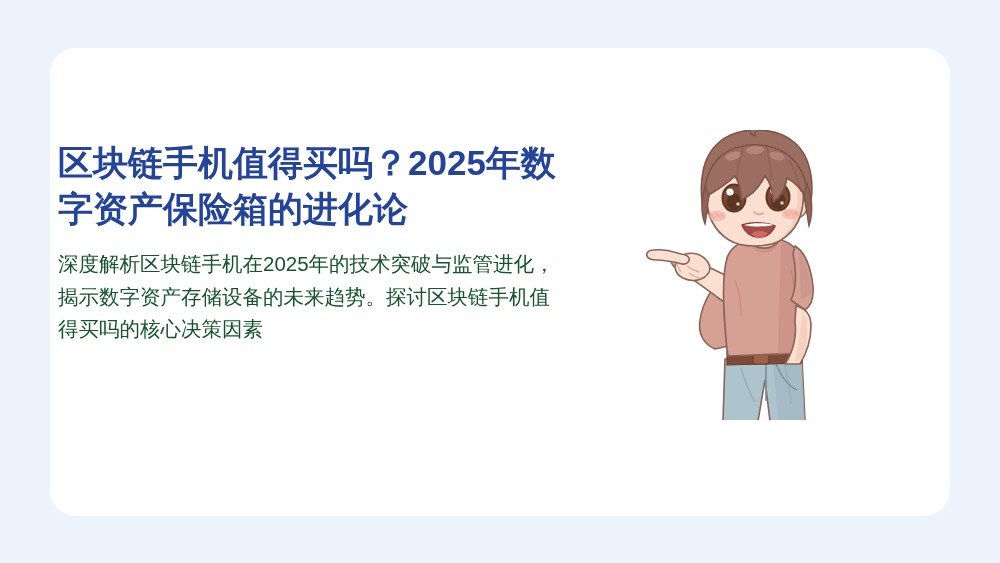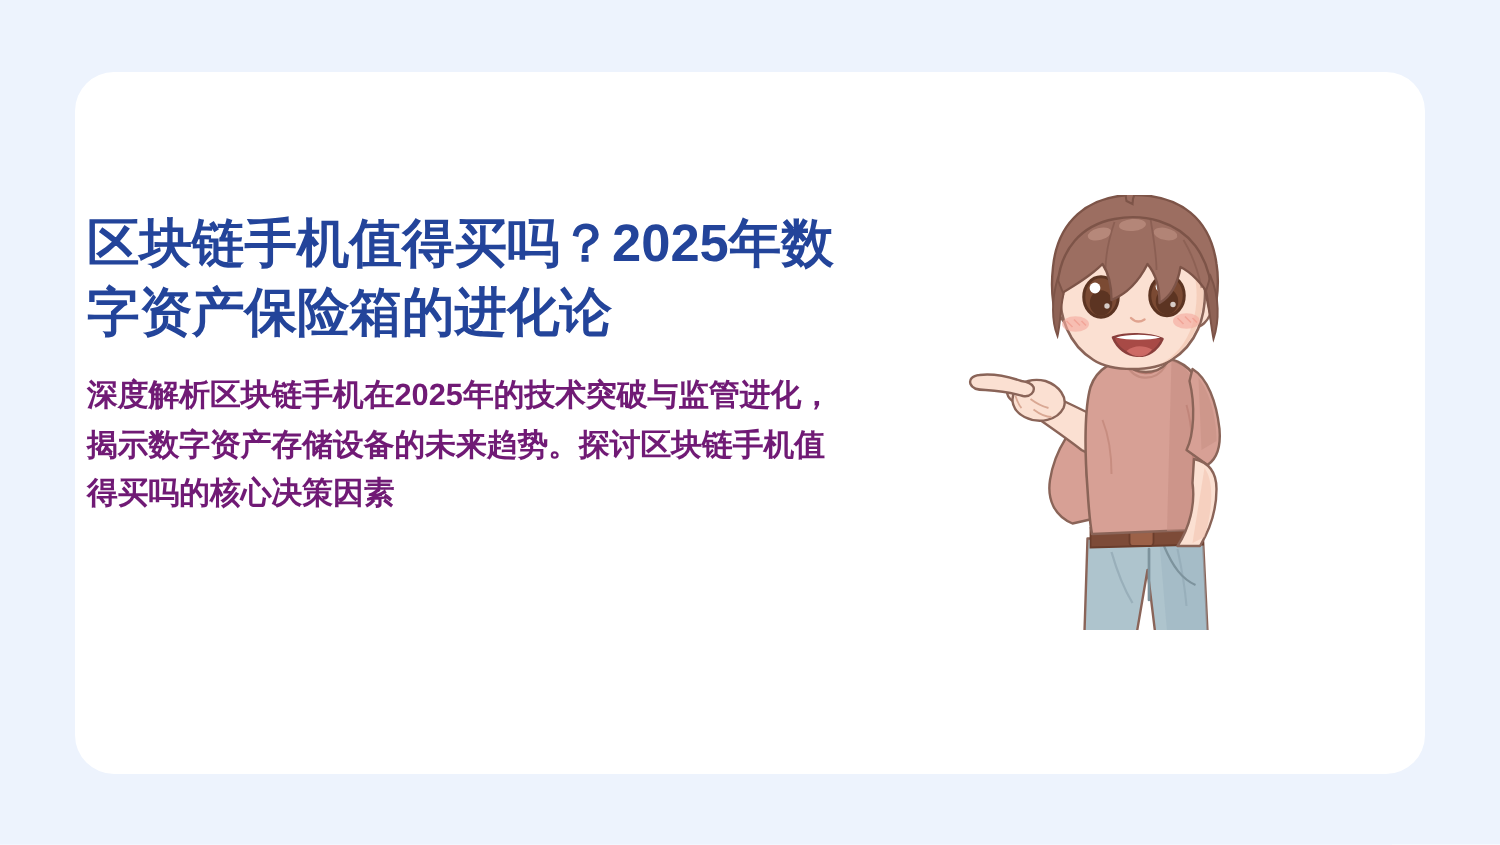--- a/index.html
+++ b/index.html
@@ -44,23 +44,23 @@
     font-size: 35px;
     font-weight: bold;
     line-height: 1.32;
     letter-spacing: 0px;
     white-space: pre-line;
   }
 
   .subhead {
     margin: 0;
     padding-top: 16px;
-    color: #701a75;
+    color: #14532d;
     font-size: 20.5px;
-    font-weight: bold;
+    font-weight: normal;
     line-height: 1.58;
     letter-spacing: 0px;
   }
 
   .illustration {
     position: absolute;
     left: 645px;
     top: 130px;
     width: 300px;
     height: 300px;

